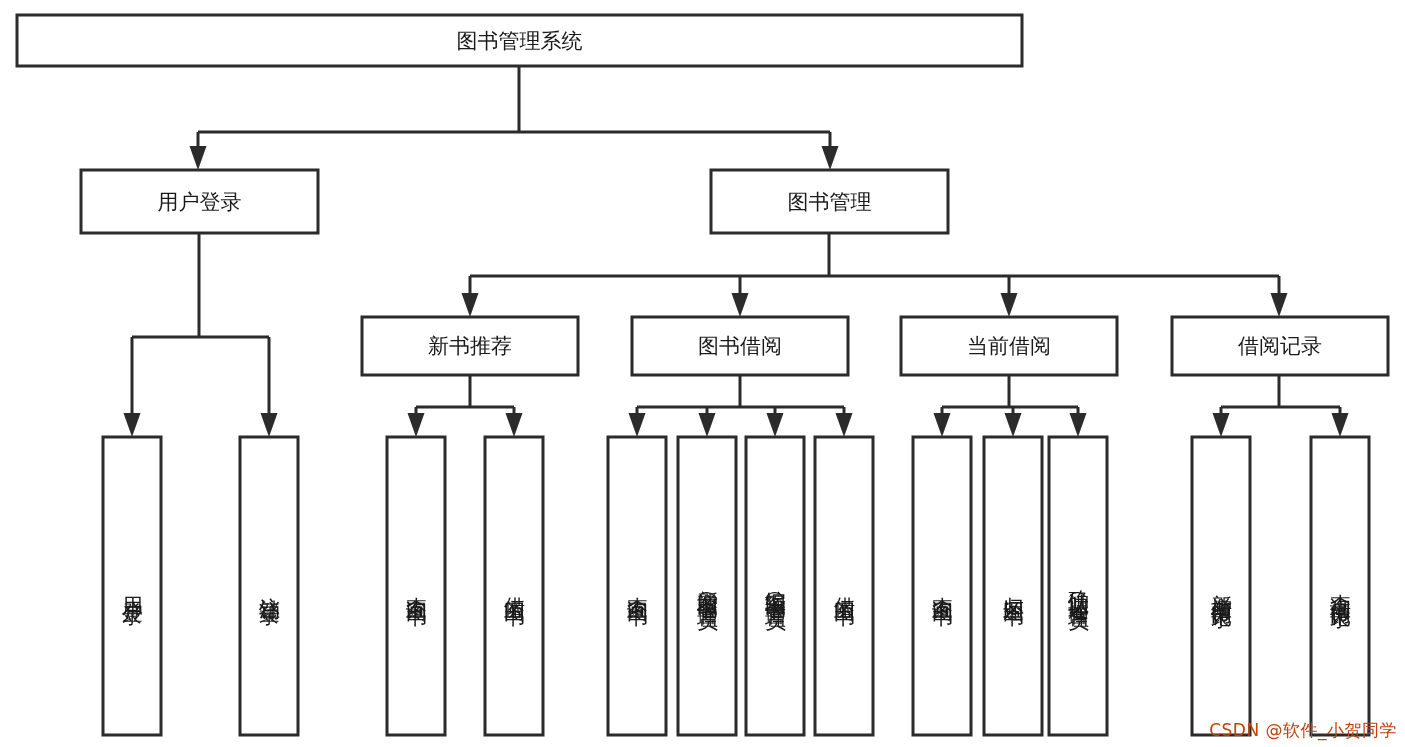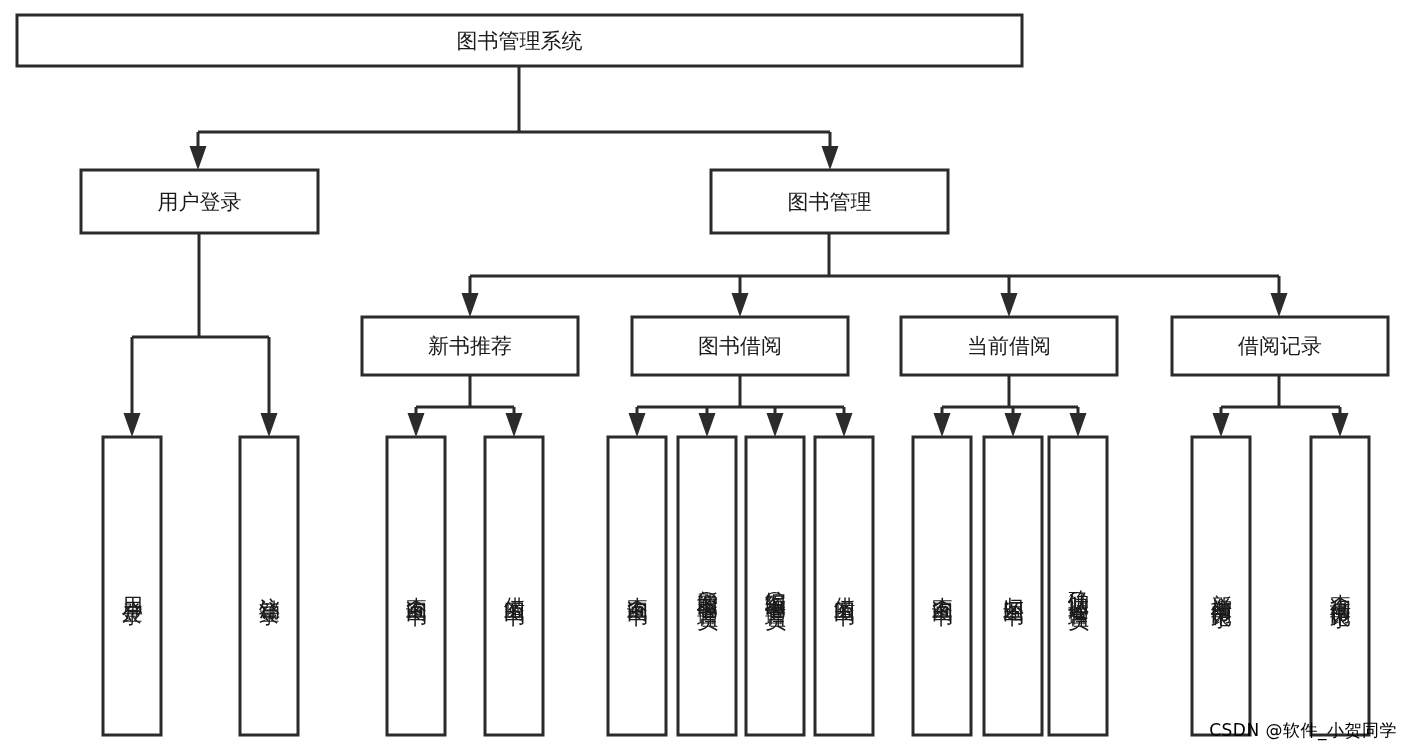--- a/index.html
+++ b/index.html
@@ -65,21 +65,21 @@
     align-items: center;
     justify-content: center;
     pointer-events: none;
   }
   .watermark {
     position: absolute;
     right: 8px;
     bottom: 5px;
     font-family: "DejaVu Sans", "Liberation Sans", sans-serif;
     font-size: 17px;
-    color: #000000;
+    color: #c2410c;
     letter-spacing: 0.5px;
     white-space: nowrap;
   }
 </style>
 </head>
 <body>
 
 <div id="diagram-root">
 
   <svg class="diagram-canvas" id="diagram-svg" viewBox="0 0 1405 747" xmlns="http://www.w3.org/2000/svg">

